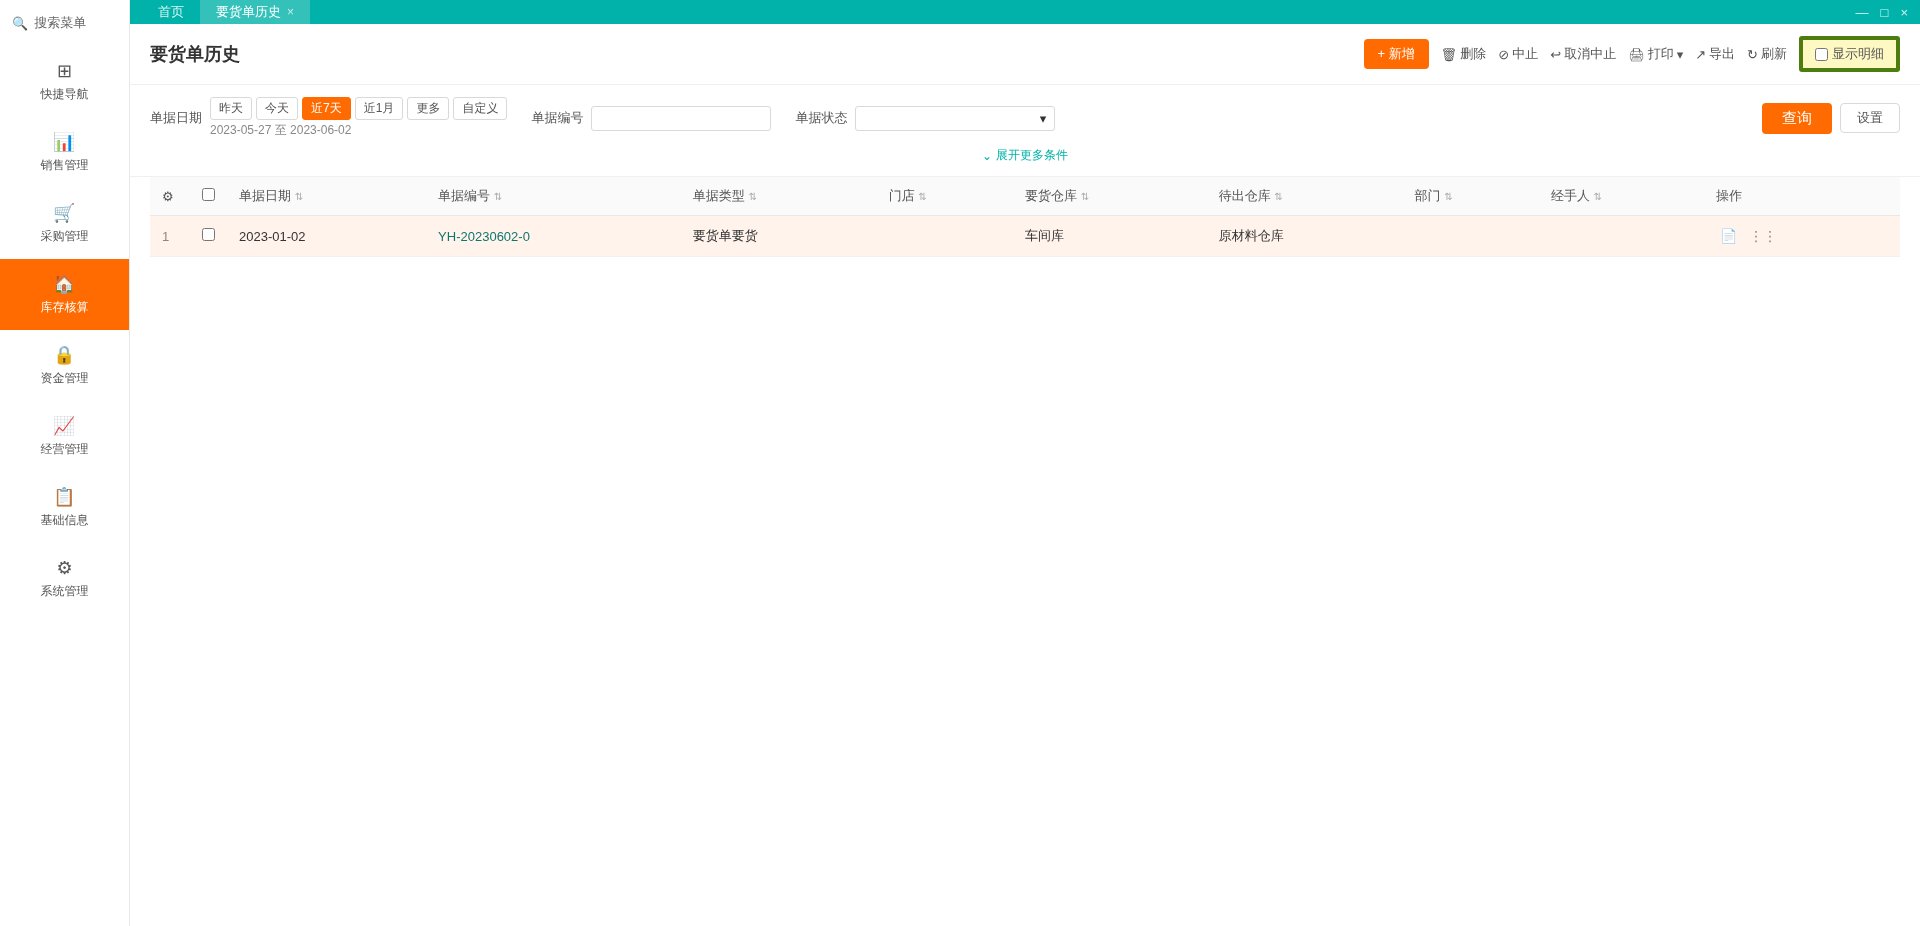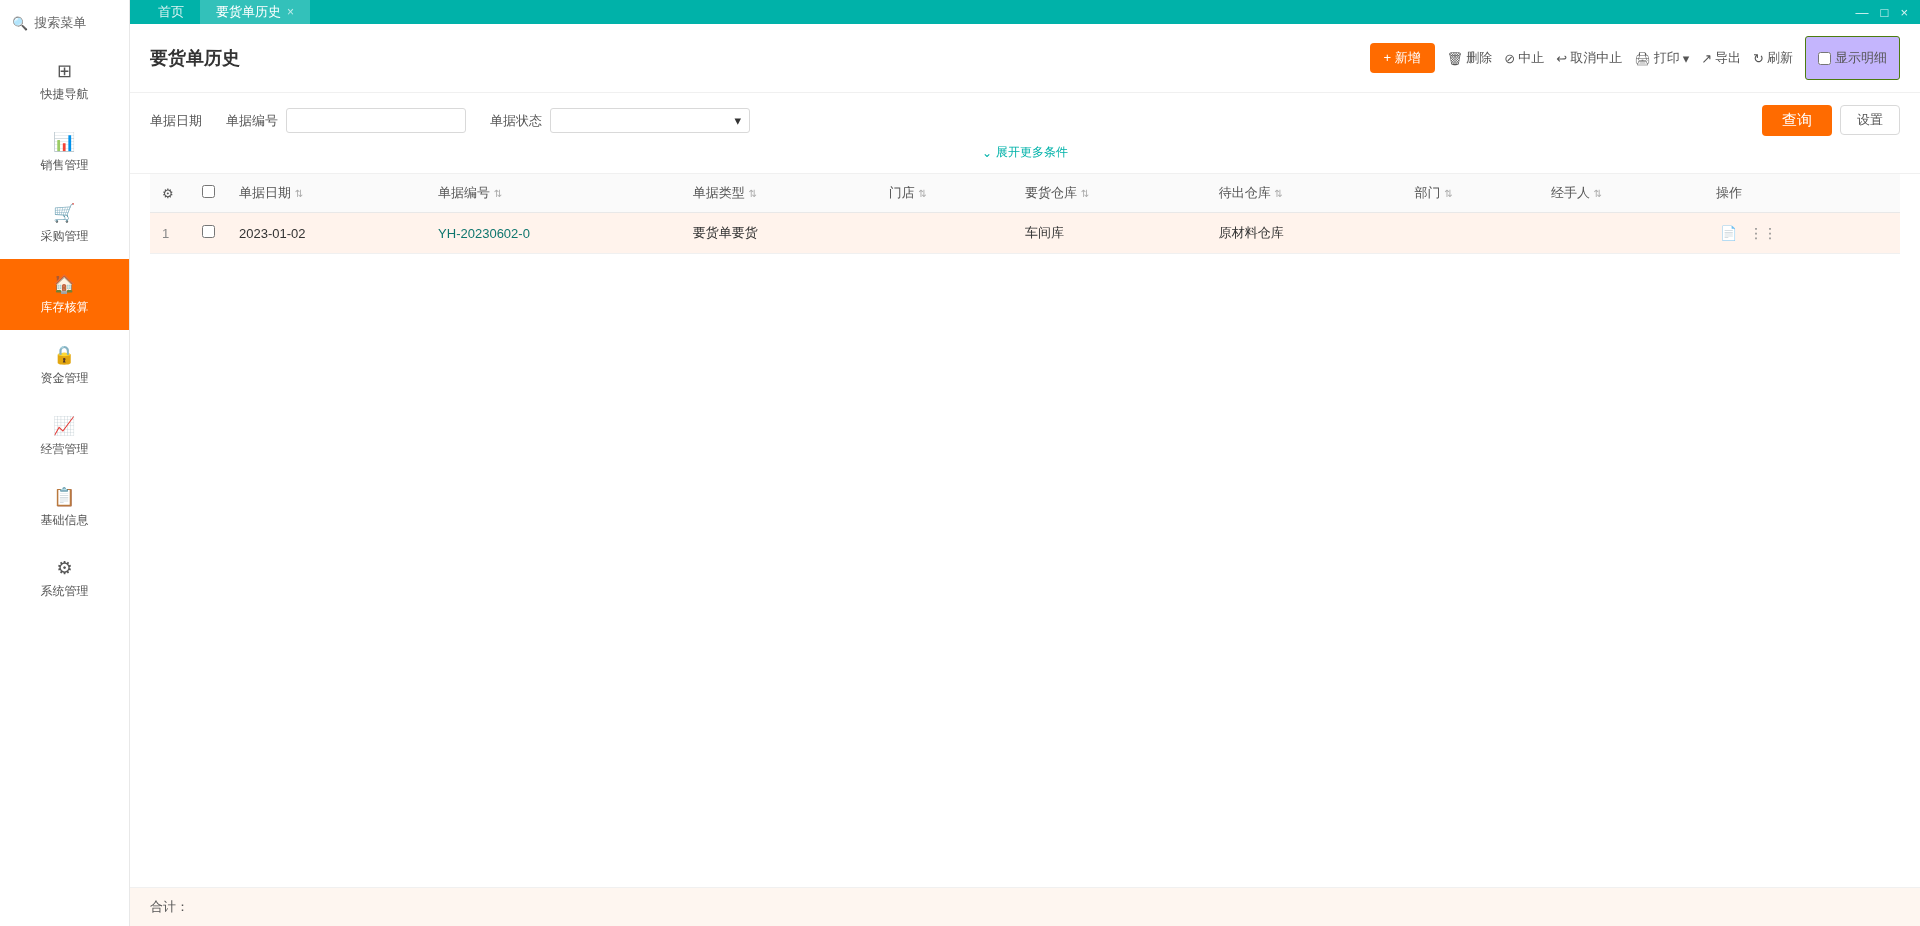--- a/index.html
+++ b/index.html
@@ -312,24 +312,24 @@
       padding: 2px 4px;
       text-align: center;
       font-size: 13px;
     }
     .checkbox-col { width: 30px; text-align: center; }
     input[type="checkbox"] { cursor: pointer; }
 
     .th-settings { width: 40px; }
 
     .display-detail-btn {
-      background: #c4b5fd;
-      border: 1px solid #4d7c0f;
-      border-radius: 3px;
-      padding: 12px 12px;
+      background: #fef9c3;
+      border: 4px solid #4d7c0f;
+      border-radius: 3px;
+      padding: 5px 12px;
       cursor: pointer;
       font-size: 13px;
       color: #555;
       display: flex;
       align-items: center;
       gap: 4px;
     }
   </style>
 </head>
 <body>
@@ -426,20 +426,31 @@
           <span>显示明细</span>
         </button>
       </div>
     </div>
 
     <div class="filter-area">
       <div class="filter-row">
 
         <div class="filter-item">
           <span class="filter-label">单据日期</span>
+          <div style="display:flex; flex-direction:column;">
+            <div class="filter-date-btns">
+              <button class="date-btn">昨天</button>
+              <button class="date-btn">今天</button>
+              <button class="date-btn active">近7天</button>
+              <button class="date-btn">近1月</button>
+              <button class="date-btn">更多</button>
+              <button class="date-btn">自定义</button>
+            </div>
+            <span class="date-range-text">2023-05-27 至 2023-06-02</span>
+          </div>
         </div>
 
         <div class="filter-item">
           <span class="filter-label">单据编号</span>
           <input class="filter-input" type="text" placeholder="" style="">
         </div>
 
         <div class="filter-item">
           <span class="filter-label">单据状态</span>
           <div class="filter-select-wrapper">
@@ -525,19 +536,16 @@
             <td></td>
             <td>
               <button class="action-btn" title="编辑">📄</button>
               <button class="action-btn" title="更多">⋮⋮</button>
             </td>
           </tr>
         </tbody>
       </table>
     </div>
 
-    <div class="footer-bar">
-      <span>合计：</span>
-    </div>
 
 
   </div>
 </div>
 
 </body></html>

